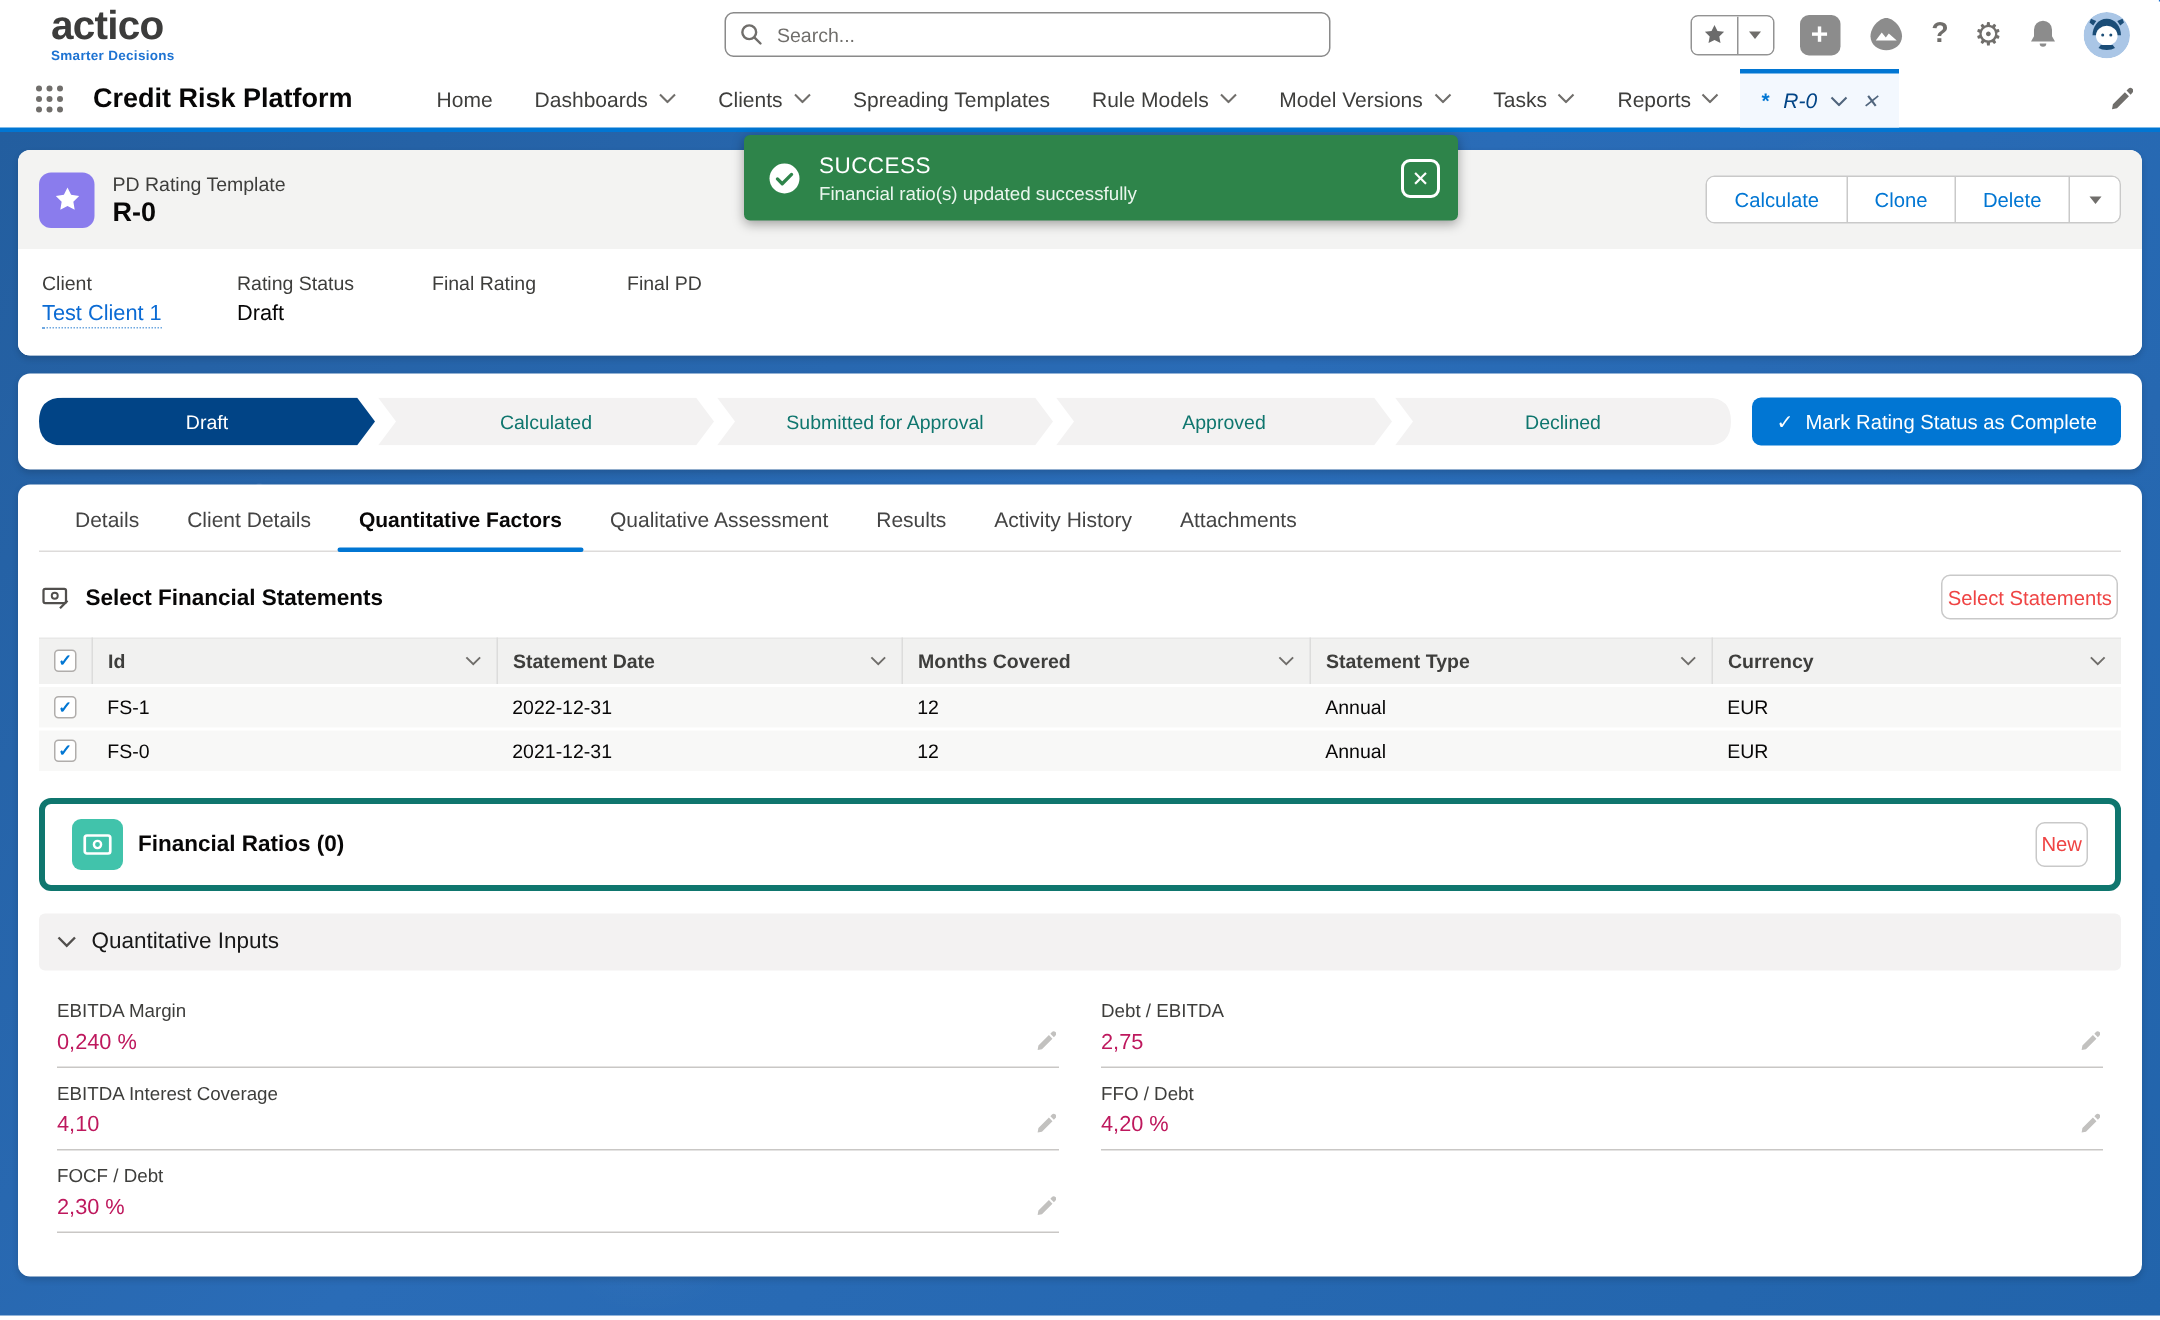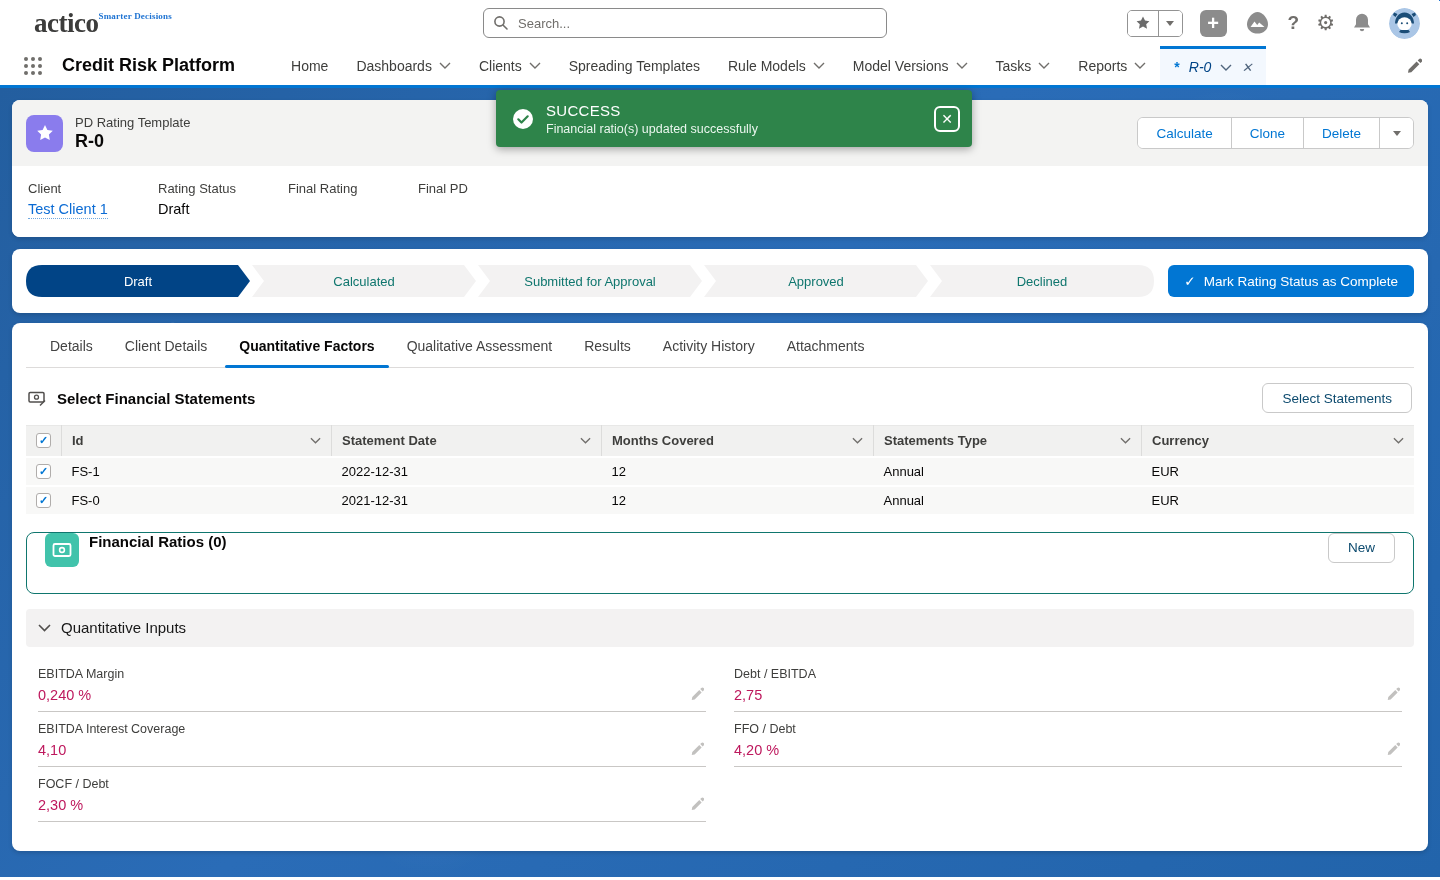--- a/index.html
+++ b/index.html
@@ -2,21 +2,21 @@
 <html><head>
 <meta charset="utf-8">
 <style>
   * { margin:0; padding:0; box-sizing:border-box; }
   html,body { width:1440px; height:880px; overflow:hidden; }
   body { font-family:"Liberation Sans", sans-serif; color:#181818; background:#fff; }
   .screen { position:relative; width:1440px; height:880px; }
 
   
   .utility-bar { height:46px; display:flex; align-items:center; padding:0 20px 0 34px; position:relative; background:#fff; }
-  .logo { display:flex; flex-direction:row; line-height:1;font-family:Liberation Serif, serif; }
+  .logo { display:flex; flex-direction:column; line-height:1; }
   .logo-word { font-size:27px; font-weight:600; color:#3c3c3b; letter-spacing:-0.5px; position:relative; width:max-content; }
   .logo-corner { position:absolute; right:-10px; top:-2px; width:11px; height:11px; background:#1e73d2; clip-path:polygon(0 0,100% 0,100% 100%,72% 100%,72% 28%,0 28%); }
   .logo-tagline { font-size:9px; font-weight:bold; color:#1e73d2; margin-top:2px; letter-spacing:0.2px; }
   .search-wrap { position:absolute; left:483px; top:8px; width:404px; }
   .search-input { width:100%; height:30px; border:1px solid #8a8a8a; border-radius:6px; padding:0 10px 0 34px; font-size:13px; font-family:inherit; color:#181818; outline:none; }
   .search-input::placeholder { color:#706e6b; }
   .search-icon { position:absolute; left:10px; top:7px; }
   .util-icons { margin-left:auto; display:flex; align-items:center; gap:17px; }
   .fav-group { display:flex; border:1px solid #939393; border-radius:5px; overflow:hidden; height:27px; }
   .fav-seg { display:flex; align-items:center; justify-content:center; width:30px; background:#fff; cursor:pointer; }
@@ -87,31 +87,31 @@
 
   
   .main-card { margin-top:10px; height:528px; padding:0 14px; }
   .rec-tabs { display:flex; border-bottom:1px solid #dddbda; padding-left:8px; }
   .rec-tab { position:relative; padding:15px 16px 13px; font-size:14px; color:#444; cursor:pointer; white-space:nowrap; }
   .rec-tab.active { font-weight:bold; color:#080707; }
   .rec-tab.active::after { content:""; position:absolute; left:2px; right:2px; bottom:-1px; height:3px; border-radius:2px; background:#0176d3; }
 
   .section-head { display:flex; align-items:center; margin:15px 2px 12px; }
   .section-title { font-size:15px; font-weight:bold; color:#080707; margin-left:10px; }
-  .btn-neutral { margin-left:auto; background:#fff; border:1px solid #c9c9c9; border-radius:6px; color:#0c4a6e; font-size:13.5px; font-family:inherit; height:30px; padding:0 19px; cursor:pointer; }
+  .btn-neutral { margin-left:auto; background:#fff; border:1px solid #c9c9c9; border-radius:6px; color:#ef4444; font-size:13.5px; font-family:inherit; height:30px; padding:0 3px; cursor:pointer; }
 
   table.stmt { width:100%; border-collapse:collapse; font-size:13px; }
   .stmt th { background:#f1f1f0; font-weight:bold; color:#3e3e3c; text-align:left; height:31px; padding:0 10px; border-bottom:2px solid #fff; border-top:1px solid #e8e8e7; }
   .stmt th .th-inner { display:flex; align-items:center; justify-content:space-between; }
   .stmt th:not(:last-child) { border-right:1px solid #dcdcdb; }
   .stmt td { background:#f8f8f7; height:29px; padding:0 10px; color:#080707; border-bottom:2px solid #fff; }
   .col-cb { width:34px; }
   .cb { width:15px; height:15px; background:#fff; border:1px solid #b0adab; border-radius:3px; display:flex; align-items:center; justify-content:center; font-size:11px; font-weight:bold; color:#0176d3; cursor:pointer; }
 
-  .ratios-card { margin-top:16px; border:1px solid #0f766e; border-radius:8px; height:62px; display:flex; padding:0 18px; }
+  .ratios-card { margin-top:16px; border:4px solid #0f766e; border-radius:8px; height:62px; display:flex; align-items:center; padding:0 18px; }
   .ratios-icon { width:34px; height:34px; border-radius:6px; background:#41c3ab; display:flex; align-items:center; justify-content:center; }
 
   .qi-head { margin-top:15px; background:#f3f2f2; border-radius:4px; height:38px; display:flex; align-items:center; padding:0 12px; gap:10px; cursor:pointer; }
   .qi-title { font-size:15px; color:#181818; }
   .qi-grid { display:grid; grid-template-columns:1fr 1fr; column-gap:28px; margin:20px 12px 0; }
   .qi-field { border-bottom:1px solid #c9c7c5; padding-bottom:8px; margin-bottom:10px; position:relative; }
   .qi-label { font-size:12.5px; color:#3e3e3c; margin-bottom:6px; }
   .qi-value { font-size:14.5px; color:#be185d; }
   .qi-edit { position:absolute; right:2px; bottom:10px; color:#c2c1bf; cursor:pointer; display:flex; }
   svg { display:block; }
@@ -384,21 +384,21 @@
             <th>
                 <span class="th-inner">
                   <span>Months Covered</span>
                   <svg width="11" height="7" viewBox="0 0 12 7">
                     <path d="M1 1l5 5 5-5" fill="none" stroke="#706e6b" stroke-width="1.4"></path>
                   </svg>
                 </span>
               </th>
             <th>
                 <span class="th-inner">
-                  <span>Statements Type</span>
+                  <span>Statement Type</span>
                   <svg width="11" height="7" viewBox="0 0 12 7">
                     <path d="M1 1l5 5 5-5" fill="none" stroke="#706e6b" stroke-width="1.4"></path>
                   </svg>
                 </span>
               </th>
             <th>
                 <span class="th-inner">
                   <span>Currency</span>
                   <svg width="11" height="7" viewBox="0 0 12 7">
                     <path d="M1 1l5 5 5-5" fill="none" stroke="#706e6b" stroke-width="1.4"></path>

